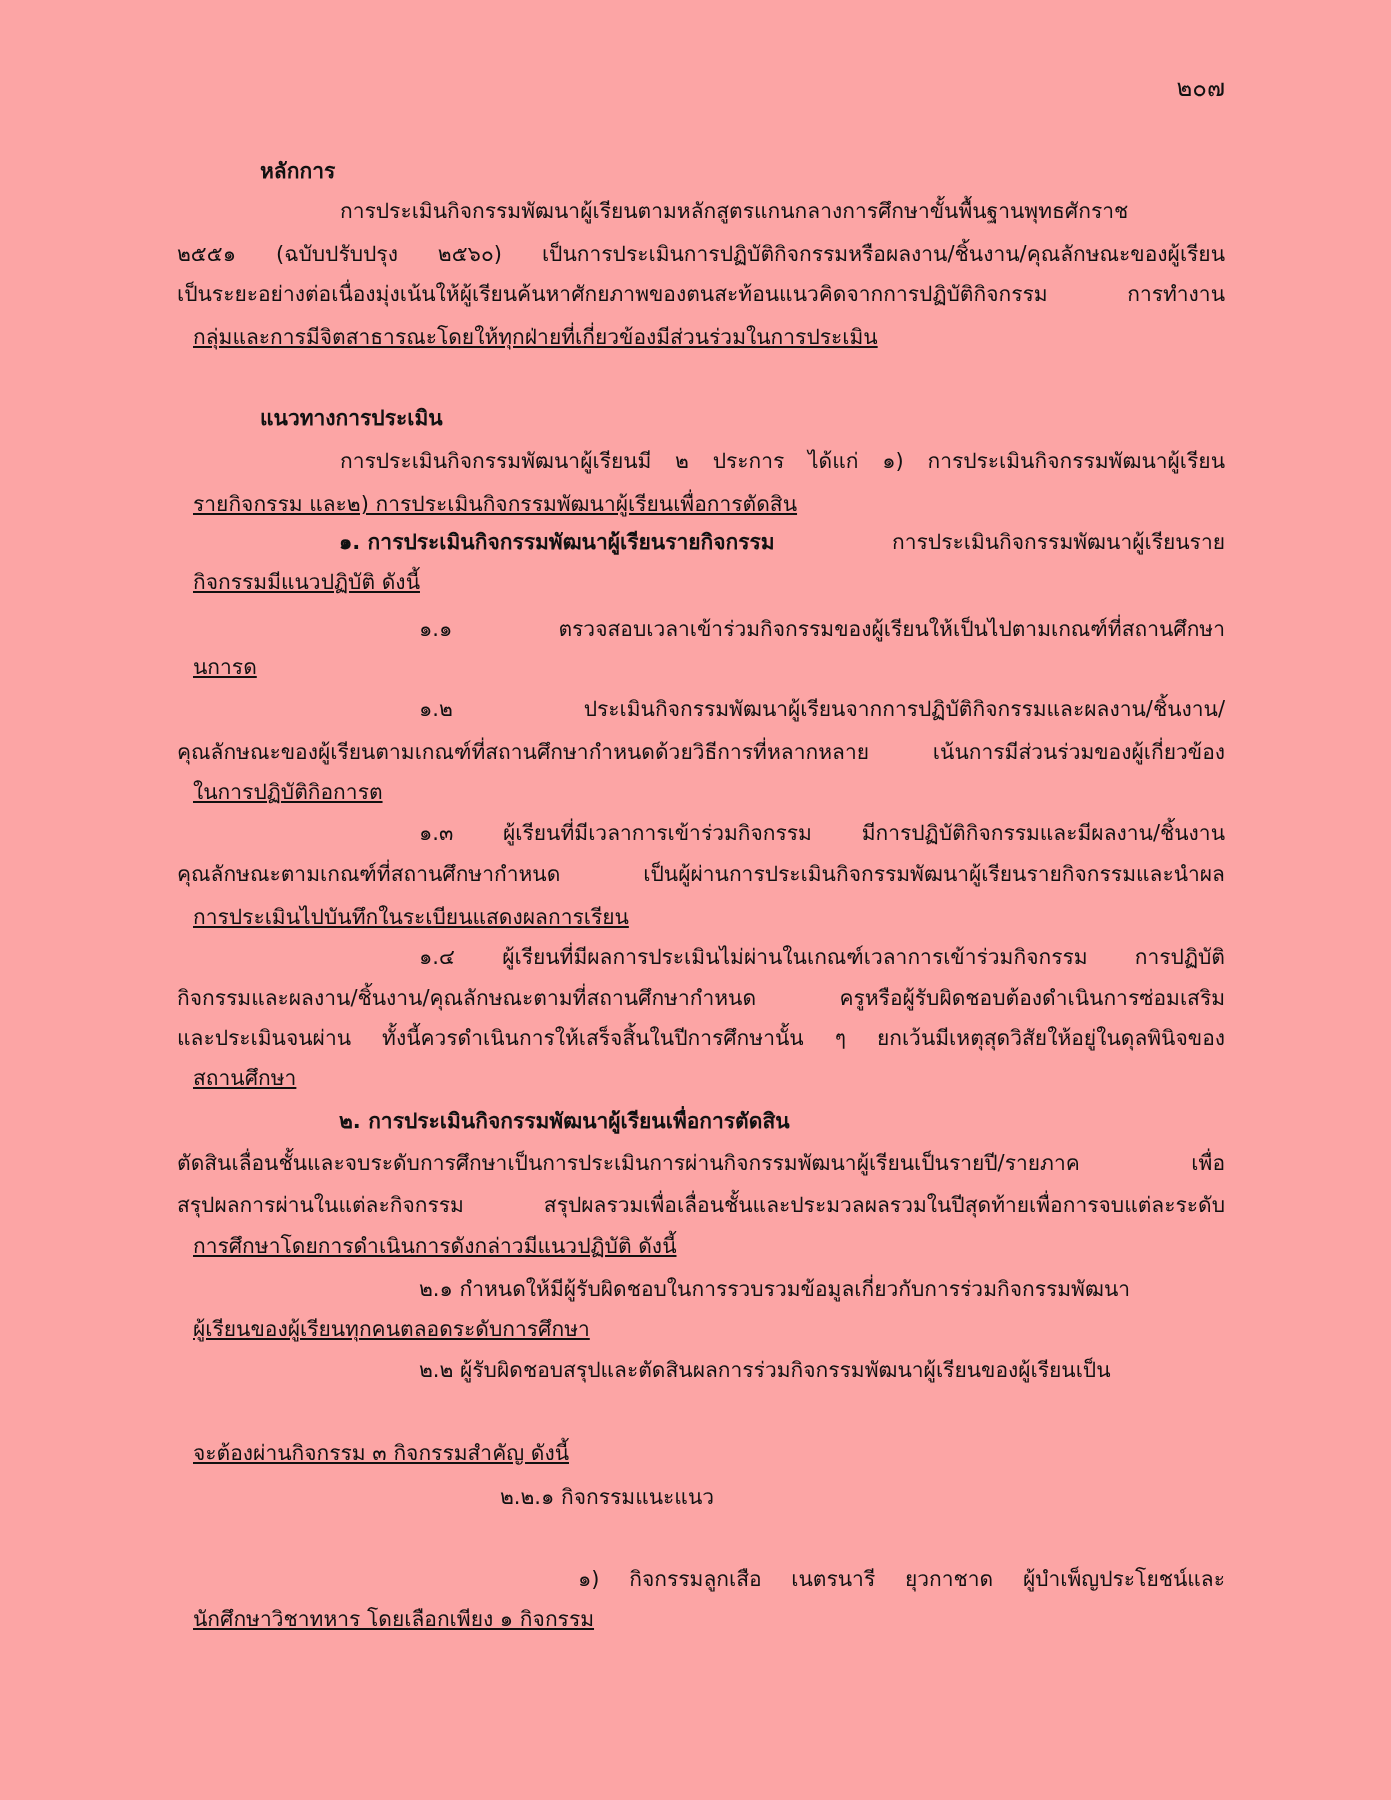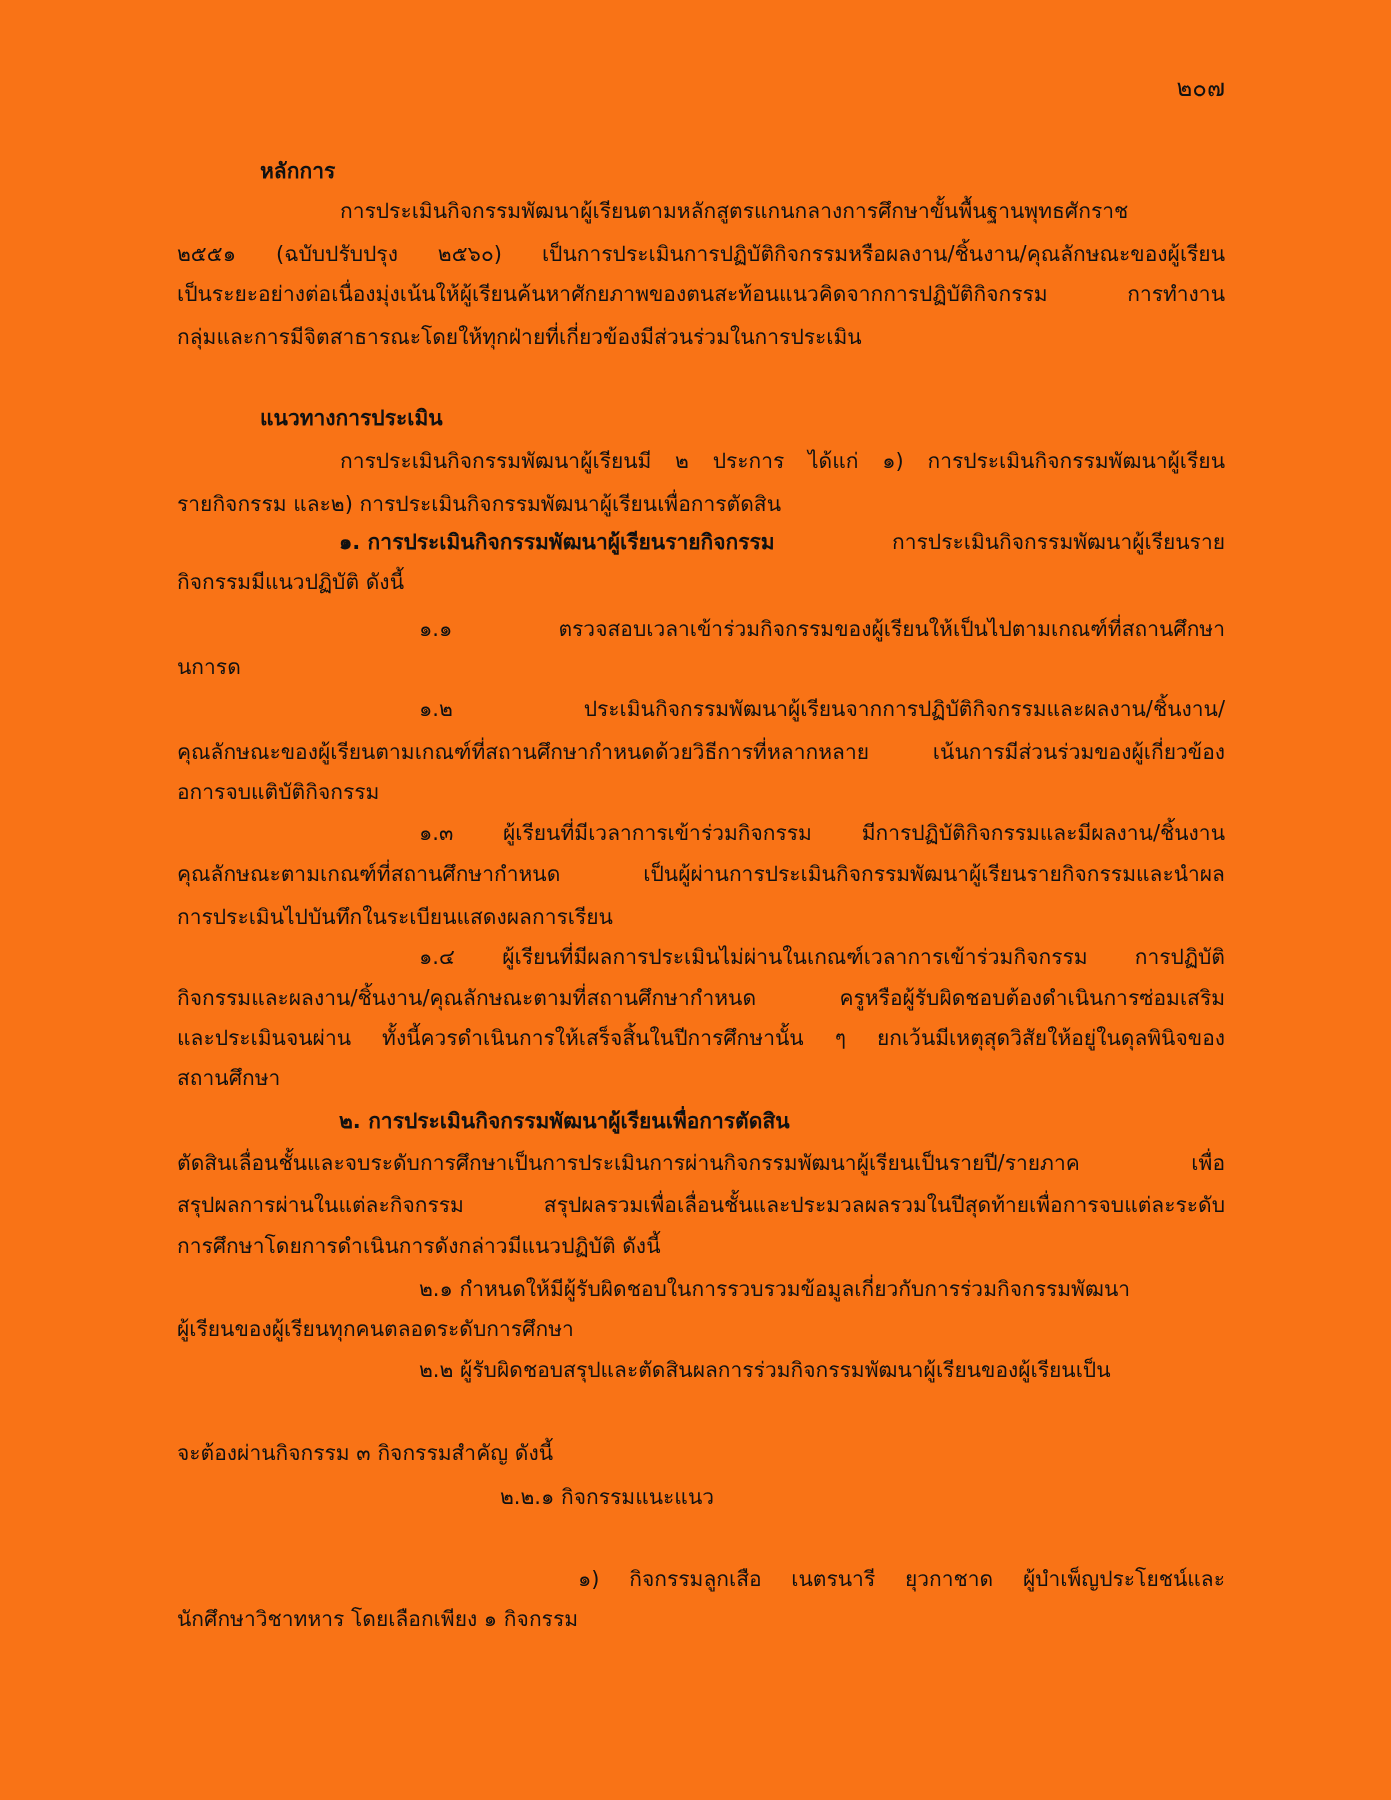--- a/index.html
+++ b/index.html
@@ -1,21 +1,21 @@
 <!DOCTYPE html>
 <html><head>
 <meta charset="utf-8">
 <style>
   html, body { margin: 0; padding: 0; background: #ffffff; }
   body { width: 1391px; height: 1800px; position: relative; overflow: hidden;
          font-family: "DejaVu Sans", "Liberation Sans", sans-serif; color: #111111; }
-  .page { position: absolute; left: 0; top: 0; width: 1391px; height: 1800px; background: #f97316; }
+  .page { position: absolute; left: 0; top: 0; width: 1391px; height: 1800px; background: #fca5a5; }
   .line { position: absolute; font-size: 21px; line-height: 34px; white-space: nowrap; height: 34px; }
   .just { left: 177px; width: 1048px; text-align: justify; text-align-last: justify; white-space: normal; overflow: hidden; }
-  .last { left: 177px; }
+  .last { left: 193px; text-decoration: underline; }
   .heading { font-weight: bold; left: 260px; }
   .bold { font-weight: bold; }
   .page-number { position: absolute; right: 166px; top: 72px; font-size: 24px; line-height: 32px; }
 </style>
 </head>
 <body>
 
 <div class="page">
 
   <div class="page-number">๒๐๗</div>
@@ -34,21 +34,21 @@
     <span class="bold">๑. การประเมินกิจกรรมพัฒนาผู้เรียนรายกิจกรรม</span>
     <span> การประเมินกิจกรรมพัฒนาผู้เรียนราย</span>
   </div>
   <div class="line last" style="top:565px">กิจกรรมมีแนวปฏิบัติ ดังนี้</div>
 
   <div class="line" style="top:612px;left:419px;width:806px;text-align:justify;text-align-last:justify;white-space:normal;overflow:hidden">๑.๑ ตรวจสอบเวลาเข้าร่วมกิจกรรมของผู้เรียนให้เป็นไปตามเกณฑ์ที่สถานศึกษา</div>
   <div class="line last" style="top:650px">นการด</div>
 
   <div class="line" style="top:692px;left:419px;width:806px;text-align:justify;text-align-last:justify;white-space:normal;overflow:hidden">๑.๒ ประเมินกิจกรรมพัฒนาผู้เรียนจากการปฏิบัติกิจกรรมและผลงาน/ชิ้นงาน/</div>
   <div class="line just" style="top:735px">คุณลักษณะของผู้เรียนตามเกณฑ์ที่สถานศึกษากำหนดด้วยวิธีการที่หลากหลาย เน้นการมีส่วนร่วมของผู้เกี่ยวข้อง</div>
-  <div class="line last" style="top:775px">อการจบแติบัติกิจกรรม</div>
+  <div class="line last" style="top:775px">ในการปฏิบัติกิอการต</div>
 
   <div class="line" style="top:816px;left:419px;width:806px;text-align:justify;text-align-last:justify;white-space:normal;overflow:hidden">๑.๓ ผู้เรียนที่มีเวลาการเข้าร่วมกิจกรรม มีการปฏิบัติกิจกรรมและมีผลงาน/ชิ้นงาน</div>
   <div class="line just" style="top:857px">คุณลักษณะตามเกณฑ์ที่สถานศึกษากำหนด เป็นผู้ผ่านการประเมินกิจกรรมพัฒนาผู้เรียนรายกิจกรรมและนำผล</div>
   <div class="line last" style="top:900px">การประเมินไปบันทึกในระเบียนแสดงผลการเรียน</div>
 
   <div class="line" style="top:940px;left:419px;width:806px;text-align:justify;text-align-last:justify;white-space:normal;overflow:hidden">๑.๔ ผู้เรียนที่มีผลการประเมินไม่ผ่านในเกณฑ์เวลาการเข้าร่วมกิจกรรม การปฏิบัติ</div>
   <div class="line just" style="top:981px">กิจกรรมและผลงาน/ชิ้นงาน/คุณลักษณะตามที่สถานศึกษากำหนด ครูหรือผู้รับผิดชอบต้องดำเนินการซ่อมเสริม</div>
   <div class="line just" style="top:1021px">และประเมินจนผ่าน ทั้งนี้ควรดำเนินการให้เสร็จสิ้นในปีการศึกษานั้น ๆ ยกเว้นมีเหตุสุดวิสัยให้อยู่ในดุลพินิจของ</div>
   <div class="line last" style="top:1061px">สถานศึกษา</div>
 

